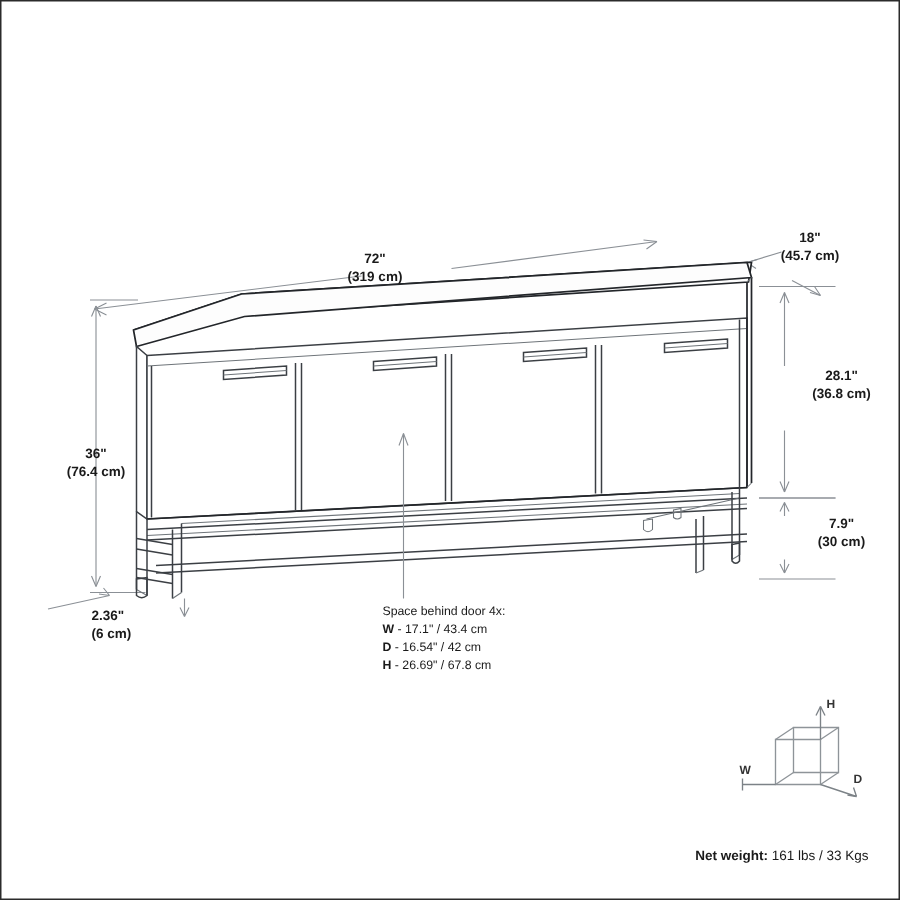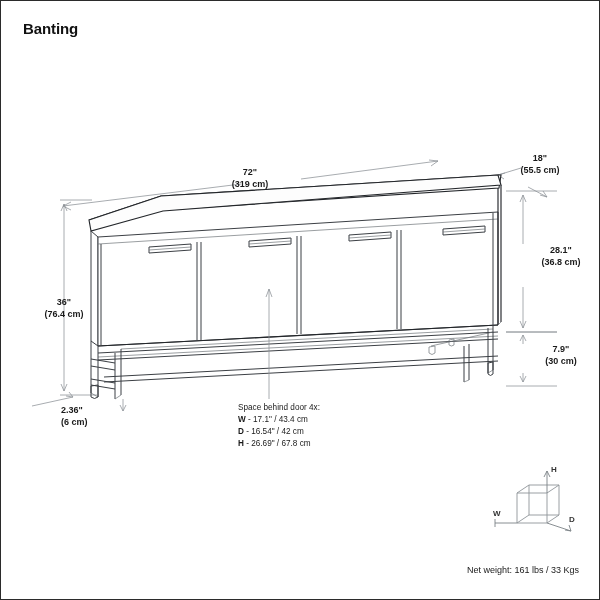--- a/index.html
+++ b/index.html
@@ -35,39 +35,39 @@
     font-weight: bold;
     color: #1a1a1a;
     text-align: center;
     line-height: 1.32;
     white-space: nowrap;
   }
   .dim-label .sub { font-weight: bold; }
 
   #note-block {
     position: absolute;
-    left: 237px;
+    left: 254px;
     top: 401px;
     font-size: 8.2px;
     color: #1a1a1a;
     line-height: 1.48;
     white-space: nowrap;
   }
   #note-block .note-head { font-weight: normal; }
   #note-block .axis { font-weight: bold; }
 
   #net-weight {
     position: absolute;
     right: 20px;
     bottom: 24px;
     font-size: 9px;
     color: #1a1a1a;
     white-space: nowrap;
   }
-  #net-weight .nw-label { font-weight: normal; }
+  #net-weight .nw-label { font-weight: bold; }
 
   #cube-legend {
     position: absolute;
     left: 480px;
     top: 462px;
     width: 104px;
     height: 76px;
   }
   .cube-axis-label {
     position: absolute;
@@ -84,21 +84,20 @@
   .dimline { fill: none; stroke: #8b9096; stroke-width: 0.75; }
   .cube-ln { fill: none; stroke: #8e9499; stroke-width: 0.9; }
   .cube-arrow { fill: none; stroke: #7c8287; stroke-width: 0.9; }
 </style>
 </head>
 <body>
 
 <div id="page">
 
   <div id="title-block">
-    <div>Banting</div>
   </div>
 
   <svg width="600" height="600" style="position:absolute;left:0;top:0;">
 
     <g>
 
       <path class="dimline" d="M 62 205 L 240 183"></path>
       <path class="dimline" d="M 300 178 L 437 160"></path>
       <path class="dimline" d="M 62 205 L 70 201 M 62 205 L 70 209"></path>
       <path class="dimline" d="M 437 160 L 428 159 M 437 160 L 430 165"></path>
@@ -221,21 +220,21 @@
     </g>
   </svg>
 
   <div class="dim-label" style="left:214px; top:166px; width:70px;">
     <div>72"</div>
     <div class="sub">(319 cm)</div>
   </div>
 
   <div class="dim-label" style="left:500px; top:152px; width:78px;">
     <div>18"</div>
-    <div class="sub">(55.5 cm)</div>
+    <div class="sub">(45.7 cm)</div>
   </div>
 
   <div class="dim-label" style="left:20px; top:296px; width:86px;">
     <div>36"</div>
     <div class="sub">(76.4 cm)</div>
   </div>
 
   <div class="dim-label" style="left:524px; top:244px; width:72px;">
     <div>28.1"</div>
     <div class="sub">(36.8 cm)</div>

